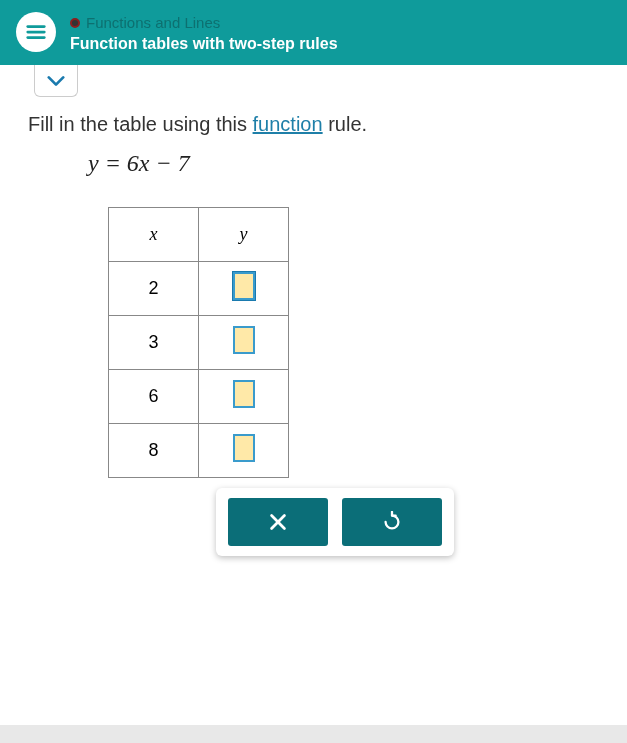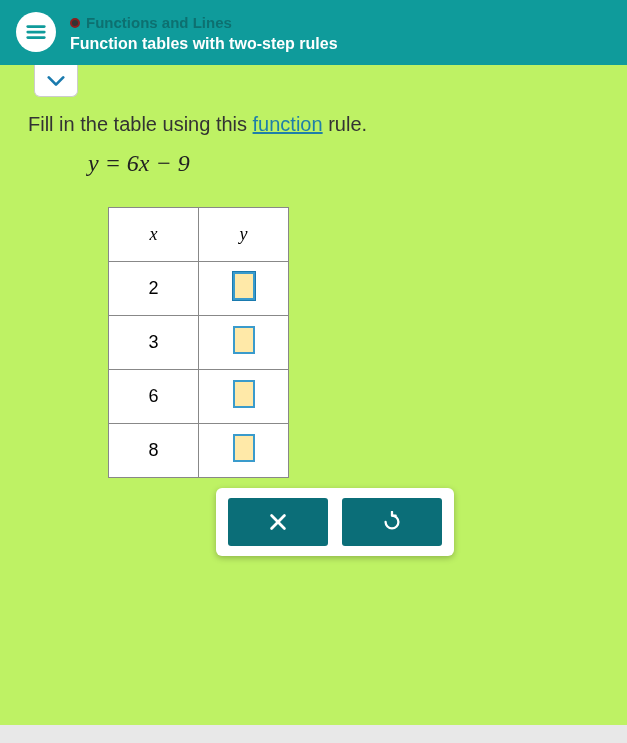--- a/index.html
+++ b/index.html
@@ -29,38 +29,38 @@
       flex-shrink: 0;
       cursor: pointer;
     }
     .hamburger svg { width: 22px; height: 22px; }
     .header-text { padding-top: 2px; }
     .breadcrumb {
       display: flex;
       align-items: center;
       gap: 6px;
       font-size: 15px;
-      font-weight: bold;
+      font-weight: normal;
       color: #0d7070;
       margin-bottom: 4px;
     }
     .bullet {
       width: 10px; height: 10px;
       background: #333;
       border: 2px solid #8b2020;
       border-radius: 50%;
       display: inline-block;
     }
     .title {
       font-size: 16px;
       font-weight: bold;
       color: #fff;
     }
     .content-wrap {
-      background: #bef264;
+      background: #ffffff;
       min-height: 660px;
       padding: 0;
       position: relative;
     }
     .chevron-btn {
       width: 44px;
       height: 32px;
       background: #fff;
       border: 1px solid #ccc;
       border-top: none;
@@ -172,21 +172,21 @@
   <div class="chevron-btn">
     <svg viewBox="0 0 20 12">
       <polyline points="2,2 10,10 18,2" fill="none" stroke="#1a7aae" stroke-width="3" stroke-linecap="round" stroke-linejoin="round"></polyline>
     </svg>
   </div>
 
   <div class="problem">
     <div class="instruction">
       <span>Fill in the table using this </span><span class="link">function</span><span> rule.</span>
     </div>
-    <div class="equation">y = 6x − 9</div>
+    <div class="equation">y = 6x − 7</div>
 
     <div class="table-area">
       <table>
         <tbody>
             <tr>
           <td>x</td>
           <td>y</td>
         </tr>
         <tr>
           <td class="val">2</td>

